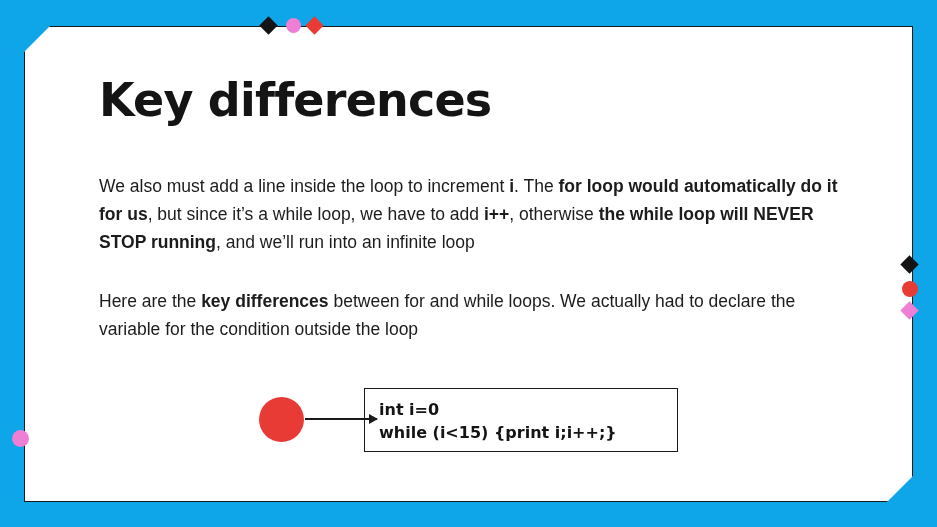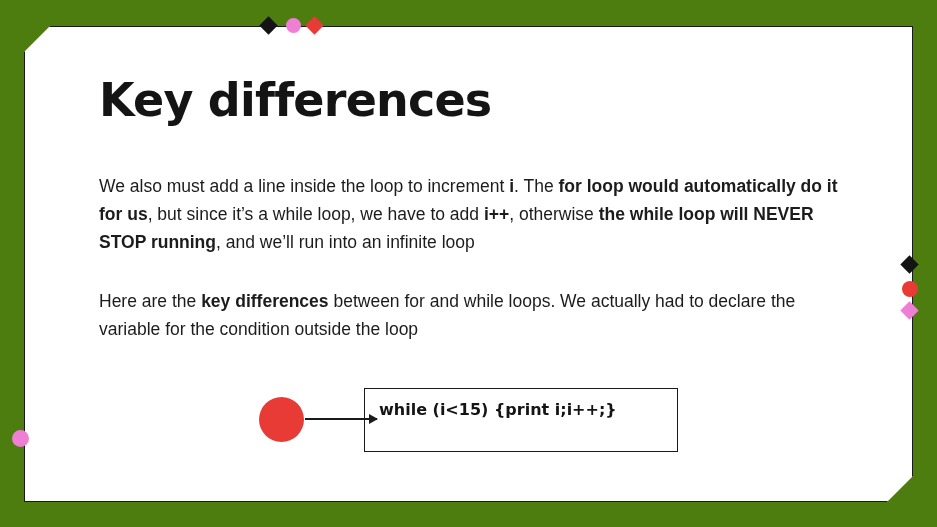--- a/index.html
+++ b/index.html
@@ -11,21 +11,21 @@
     height: 527px;
     background: #f4f4f4;
     font-family: "Liberation Sans", sans-serif;
     overflow: hidden;
   }
 
   .slide {
     position: relative;
     width: 937px;
     height: 527px;
-    background: #4d7c0f;
+    background: #0ea5e9;
   }
 
   
   .card {
     position: absolute;
     left: 24px;
     top: 26px;
     width: 889px;
     height: 476px;
     background: #ffffff;
@@ -184,20 +184,21 @@
   <div class="content">
     <h1 class="title">Key differences</h1>
     <p class="para"><span>We also must add a line inside the loop to increment </span><b>i</b><span>. The </span><b>for loop would automatically do it for us</b><span>, but since it’s a while loop, we have to add </span><b>i++</b><span>, otherwise </span><b>the while loop will NEVER STOP running</b><span>, and we’ll run into an infinite loop</span></p>
     <p class="para"><span>Here are the </span><b>key differences</b><span> between for and while loops. We actually had to declare the variable for the condition outside the loop</span></p>
   </div>
 
   <div class="diagram">
     <div class="dot-big"></div>
     <div class="arrow"></div>
     <div class="codebox">
+      <div class="codeline">int i=0</div>
       <div class="codeline">while (i&lt;15) {print i;i++;}</div>
     </div>
   </div>
 
   <div class="diamond top-dia-black"></div>
   <div class="circle top-circle-pink"></div>
   <div class="diamond red top-dia-red"></div>
 
   <div class="diamond right-dia-black"></div>
   <div class="circle right-circle-red"></div>

